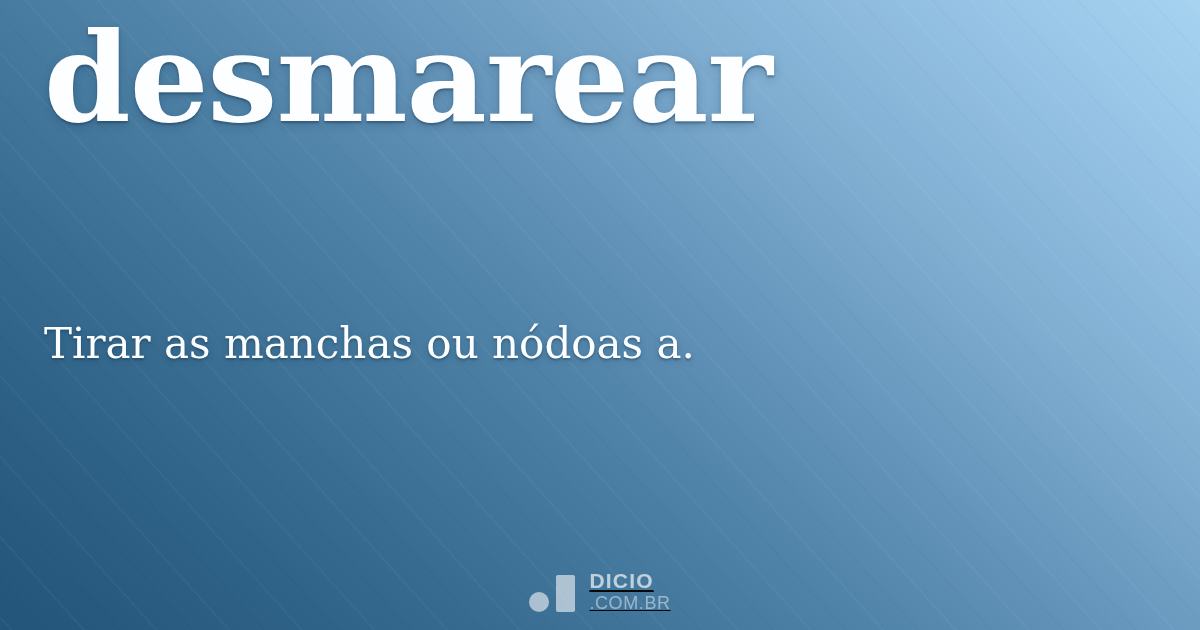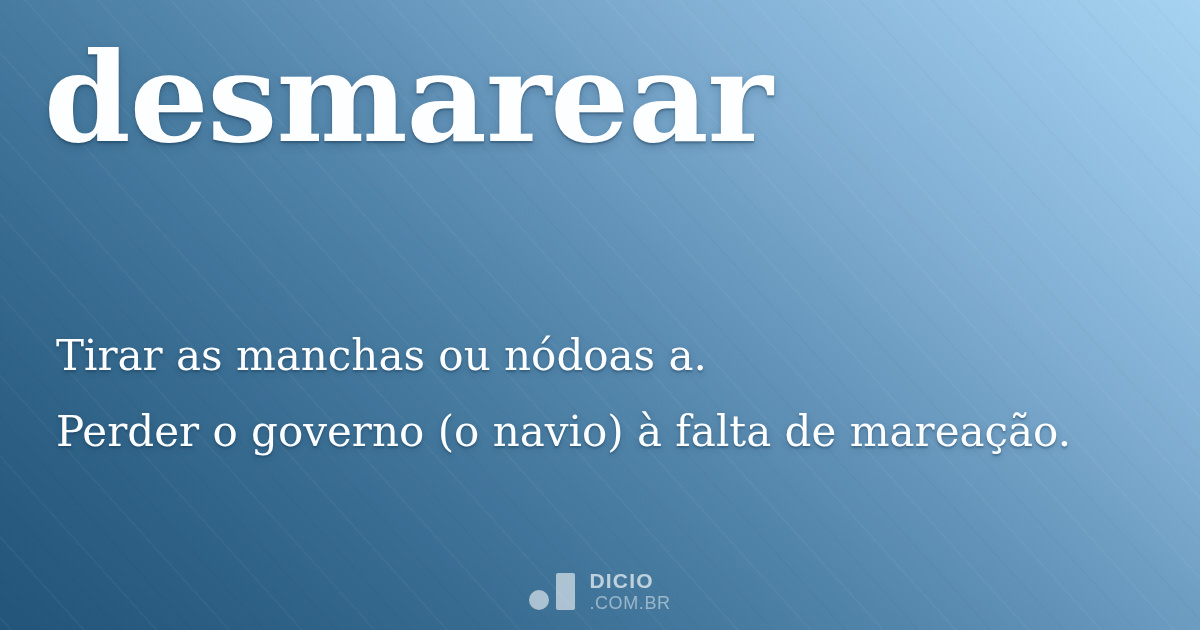--- a/index.html
+++ b/index.html
@@ -70,21 +70,21 @@
   .content {
     position: relative;
     z-index: 3;
     width: 100%;
     height: 100%;
   }
 
   .word-title {
     position: absolute;
     left: 44px;
-    top: 36px;
+    top: 16px;
     margin: 0;
     font-family: "DejaVu Serif", serif;
     font-weight: bold;
     font-size: 124px;
     line-height: 1.0;
     letter-spacing: -1px;
     color: #fdfeff;
     text-shadow:
       0 2px 2px rgba(18,52,78,0.42),
       0 4px 10px rgba(18,52,78,0.22);
@@ -92,43 +92,44 @@
   }
 
   .definitions {
     position: absolute;
     left: 44px;
     top: 312px;
     width: 1120px;
   }
 
   .definition-line {
-    margin: 12px;
+    margin: 0;
     font-family: "DejaVu Serif", serif;
     font-weight: normal;
     font-size: 42px;
     line-height: 64px;
     color: #fbfdff;
     text-shadow:
       0 2px 2px rgba(18,52,78,0.38),
       0 3px 7px rgba(18,52,78,0.18);
     white-space: nowrap;
   }
 
   
   .brand {
     position: absolute;
     left: 0;
     right: 0;
     bottom: 18px;
     display: flex;
-    align-items: center;
+    align-items: flex-end;
     justify-content: center;
     gap: 14px;
     opacity: 0.92;
+    text-decoration: underline;
   }
 
   .brand-mark {
     display: flex;
     align-items: flex-end;
     gap: 7px;
     height: 38px;
   }
 
   .brand-mark .dot {
@@ -172,21 +173,20 @@
 </head>
 <body>
 
 <div class="card">
   <div class="content">
 
     <h1 class="word-title">desmarear</h1>
 
     <div class="definitions">
       <p class="definition-line">Tirar as manchas ou nódoas a.</p>
-      <p class="definition-line">Perder o governo (o navio) à falta de mareação.</p>
     </div>
 
     <div class="brand">
       <div class="brand-mark">
         <span class="dot"></span>
         <span class="bar"></span>
       </div>
       <div class="brand-text">
         <span class="brand-name">DICIO</span>
         <span class="brand-tld">.COM.BR</span>

